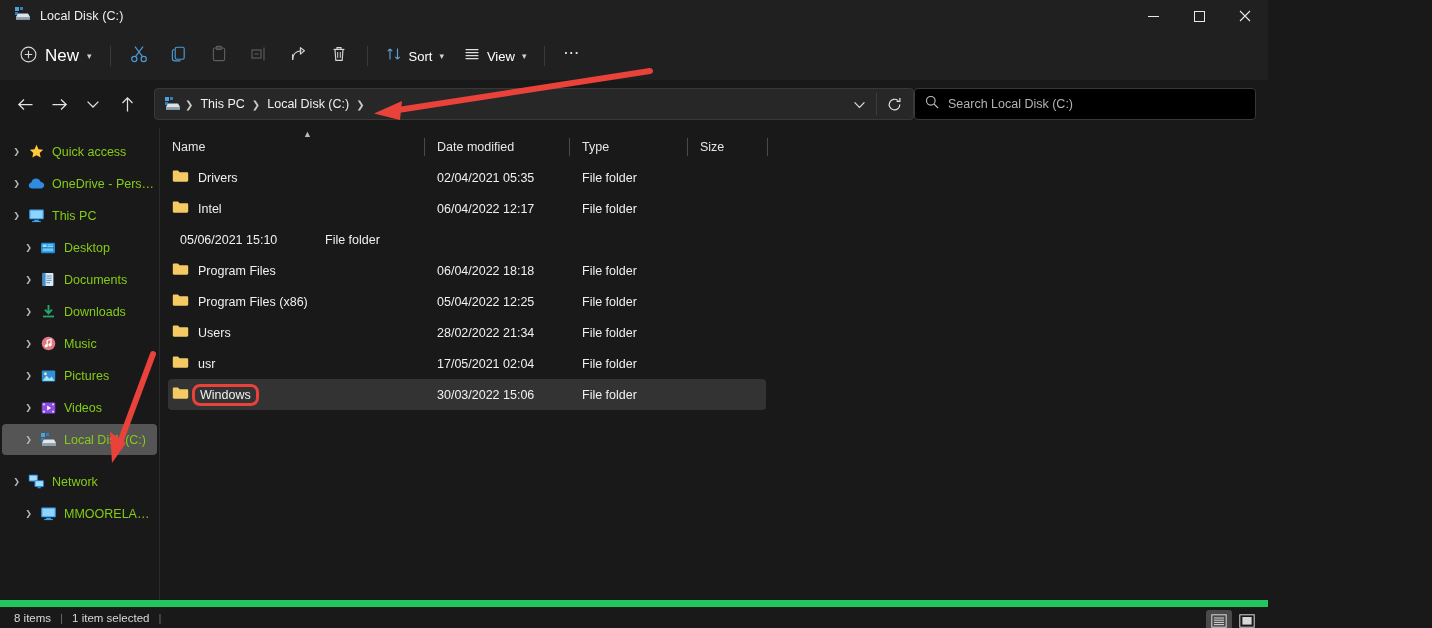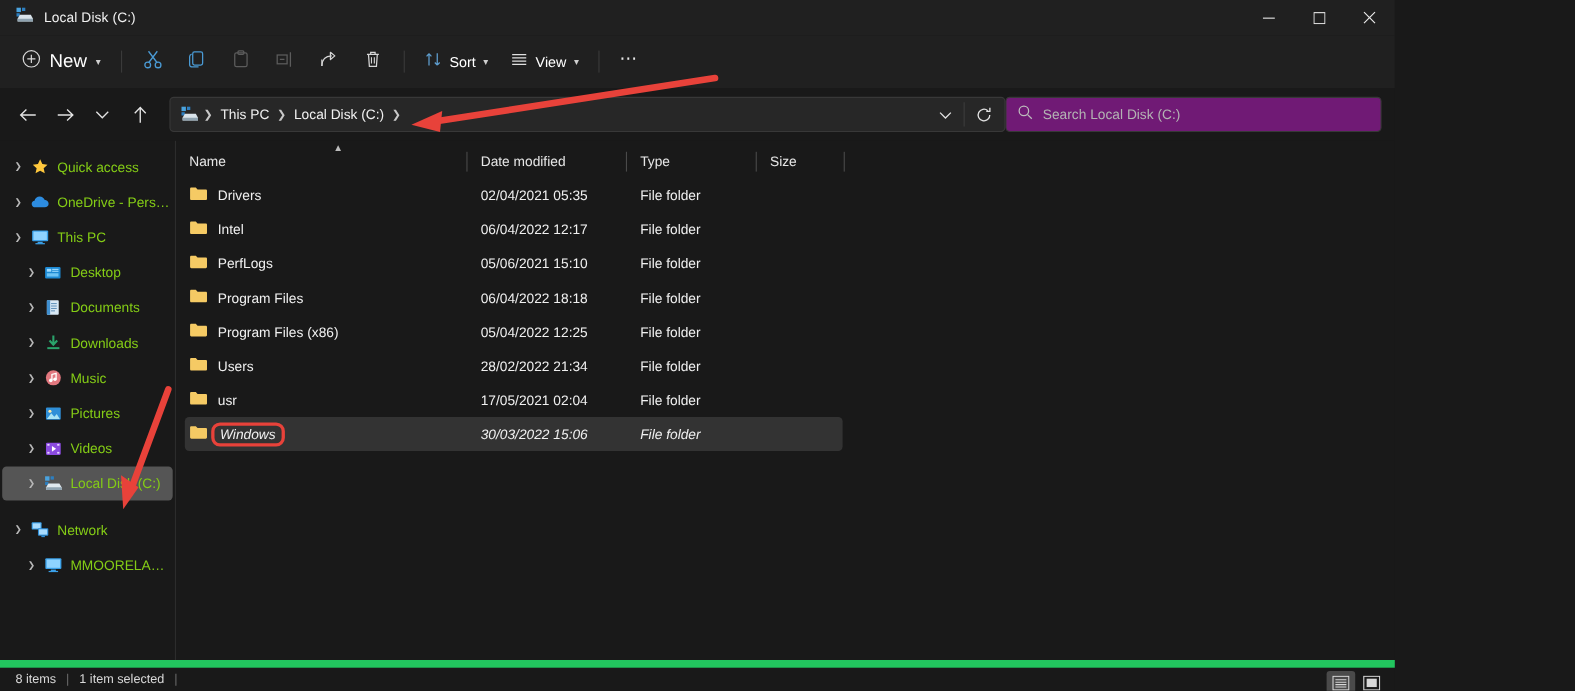--- a/index.html
+++ b/index.html
@@ -90,21 +90,21 @@
   }
   .crumb-sep { font-size: 10px; color: #c8c8c8; padding: 0 1px; }
   .crumb-ico { display: flex; align-items: center; padding: 0 3px 0 1px; }
   .addr-drop, .addr-refresh {
     width: 34px; height: 30px; display: flex; align-items: center;
     justify-content: center; color: #e2e2e2; flex: 0 0 auto;
   }
   .addr-divider { width: 1px; height: 22px; background: #3d3d3d; }
   .searchbox {
     width: 342px; height: 32px; flex: 0 0 342px;
-    background: #701a75; border: 1px solid #383838; border-radius: 4px;
+    background: #000000; border: 1px solid #383838; border-radius: 4px;
     display: flex; align-items: center; padding: 0 10px; gap: 9px;
   }
   .searchbox input {
     background: transparent; border: none; outline: none;
     color: #c9c9c9; font-size: 12.5px; font-family: inherit; width: 100%;
   }
   .searchbox input::placeholder { color: #b3b3b3; }
 
   
   .body { flex: 1 1 auto; display: flex; min-height: 0; position: relative; }
@@ -159,21 +159,21 @@
   .sortcaret {
     position: absolute; left: 143px; top: -3px;
     font-size: 9px; color: #bdbdbd;
   }
   .rows { flex: 1 1 auto; overflow: hidden; }
   .row {
     height: 31px; display: flex; align-items: center;
     margin: 0 660px 0 8px; border-radius: 4px;
     width: 598px;
   }
-  .row.selected { background: #333333; font-style: italic; }
+  .row.selected { background: #333333; }
   .cell { font-size: 12.5px; color: #f0f0f0; display: flex; align-items: center; }
   .cell-name { width: 257px; flex: 0 0 257px; padding-left: 4px; gap: 9px; }
   .cell-date { width: 145px; flex: 0 0 145px; padding-left: 12px; }
   .cell-type { width: 118px; flex: 0 0 118px; padding-left: 12px; }
   .cell-size { width: 80px; flex: 0 0 80px; padding-left: 12px; }
   .name-text { position: relative; }
   .row.annotated .name-text {
     outline: 3px solid #e8423a; border-radius: 5px;
     padding: 1px 5px; margin-left: -3px;
   }
@@ -605,26 +605,20 @@
                   <path d="M0.8 2.6 C0.8 1.9 1.3 1.4 2 1.4 L6 1.4 L7.6 3.2 L15 3.2 C15.7 3.2 16.2 3.7 16.2 4.4 L16.2 11.6 C16.2 12.3 15.7 12.8 15 12.8 L2 12.8 C1.3 12.8 0.8 12.3 0.8 11.6 Z" fill="#f5ca64"></path>
                 </svg></span>
             <span class="name-text">Intel</span>
           </div>
           <div class="cell cell-date">06/04/2022 12:17</div>
           <div class="cell cell-type">File folder</div>
           <div class="cell cell-size"></div>
         </div>
 
         <div class="row">
-          <div class="cell cell-name">
-            <span><svg width="17" height="14" viewBox="0 0 17 14">
-                  <path d="M0.8 2.6 C0.8 1.9 1.3 1.4 2 1.4 L6 1.4 L7.6 3.2 L15 3.2 C15.7 3.2 16.2 3.7 16.2 4.4 L16.2 11.6 C16.2 12.3 15.7 12.8 15 12.8 L2 12.8 C1.3 12.8 0.8 12.3 0.8 11.6 Z" fill="#f5ca64"></path>
-                </svg></span>
-            <span class="name-text">PerfLogs</span>
-          </div>
           <div class="cell cell-date">05/06/2021 15:10</div>
           <div class="cell cell-type">File folder</div>
           <div class="cell cell-size"></div>
         </div>
 
         <div class="row">
           <div class="cell cell-name">
             <span><svg width="17" height="14" viewBox="0 0 17 14">
                   <path d="M0.8 2.6 C0.8 1.9 1.3 1.4 2 1.4 L6 1.4 L7.6 3.2 L15 3.2 C15.7 3.2 16.2 3.7 16.2 4.4 L16.2 11.6 C16.2 12.3 15.7 12.8 15 12.8 L2 12.8 C1.3 12.8 0.8 12.3 0.8 11.6 Z" fill="#f5ca64"></path>
                 </svg></span>

